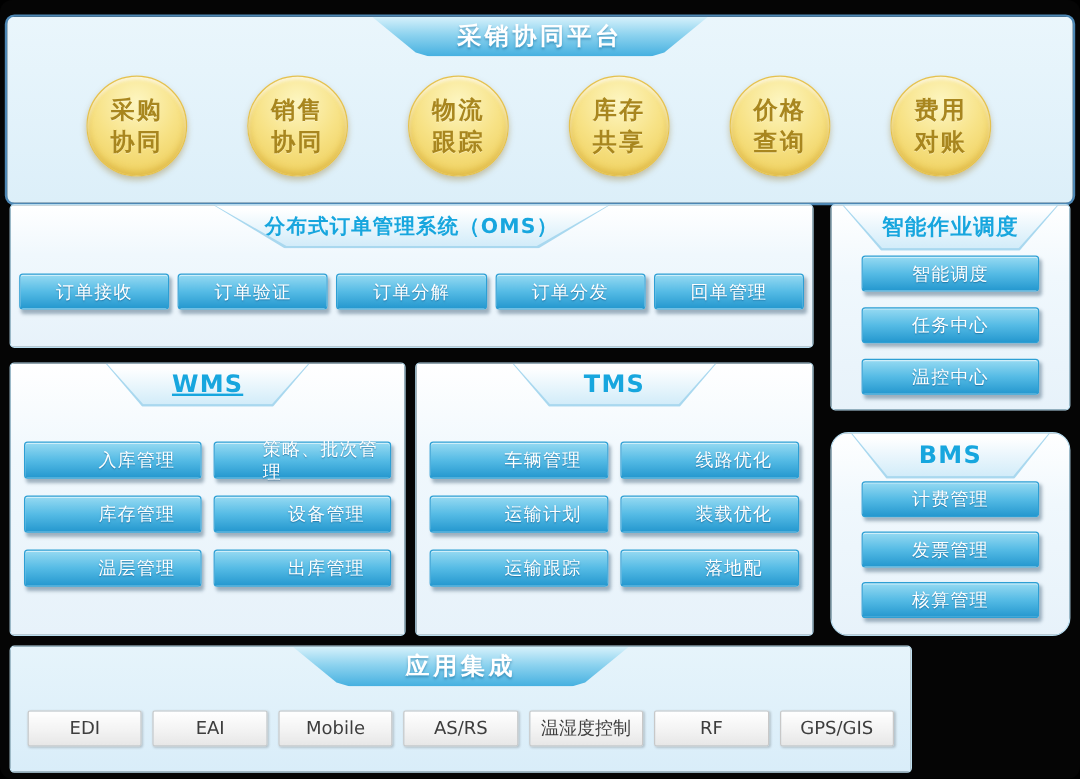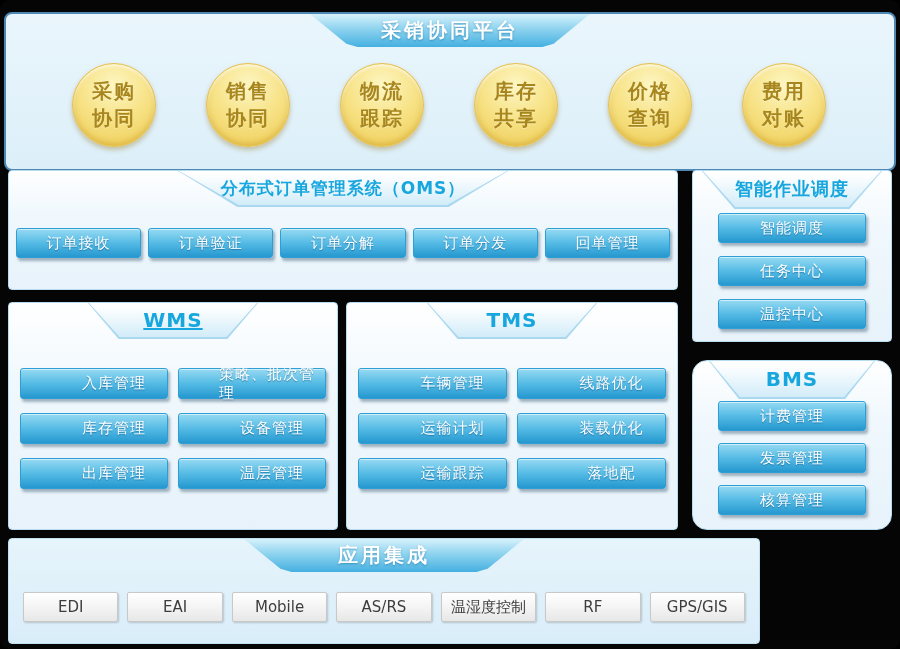--- a/index.html
+++ b/index.html
@@ -140,22 +140,22 @@
 
   <section class="panel panel-wms">
     <div class="trap trap-wms">
       <div class="trap-in">WMS</div>
     </div>
     <div class="grid2">
       <div class="btn-blue">入库管理</div>
       <div class="btn-blue">策略、批次管理</div>
       <div class="btn-blue">库存管理</div>
       <div class="btn-blue">设备管理</div>
+      <div class="btn-blue">温层管理</div>
       <div class="btn-blue">出库管理</div>
-      <div class="btn-blue">温层管理</div>
     </div>
   </section>
 
   <section class="panel panel-tms">
     <div class="trap trap-tms">
       <div class="trap-in">TMS</div>
     </div>
     <div class="grid2">
       <div class="btn-blue">车辆管理</div>
       <div class="btn-blue">线路优化</div>

